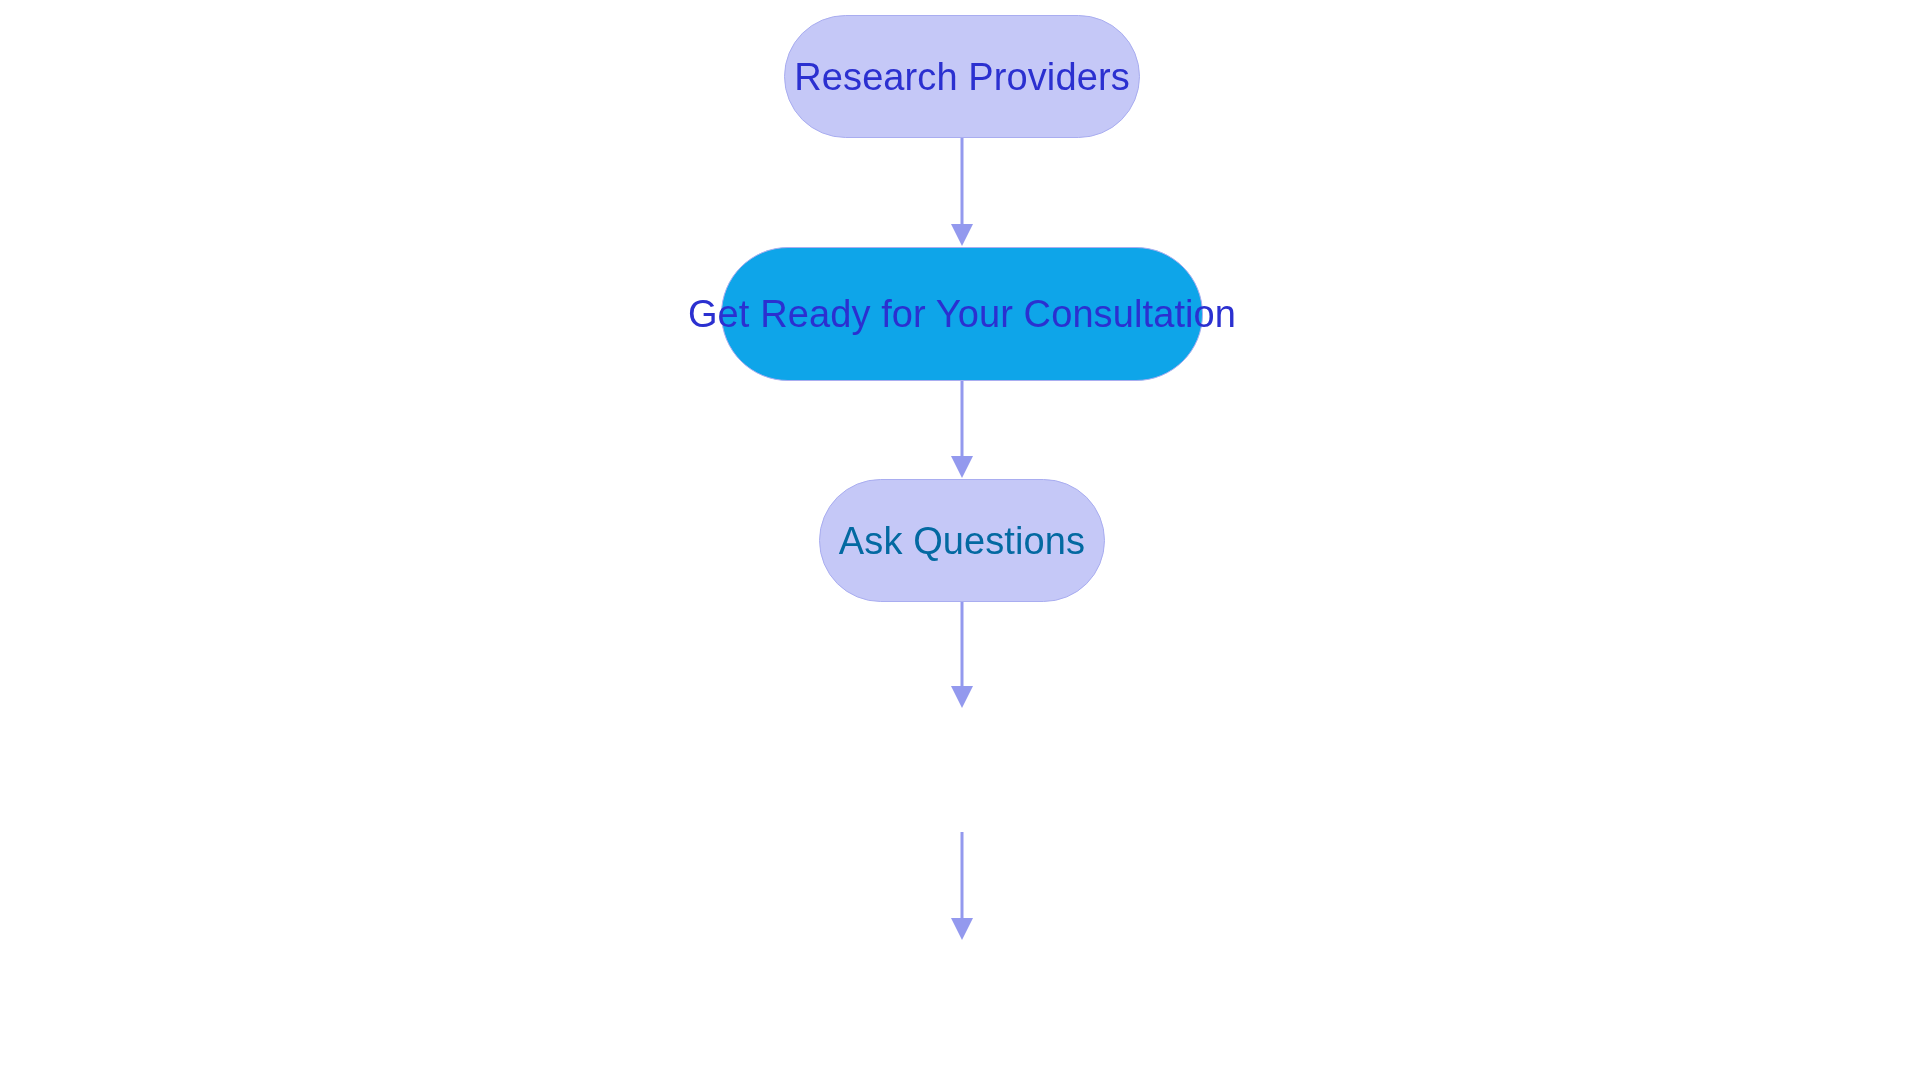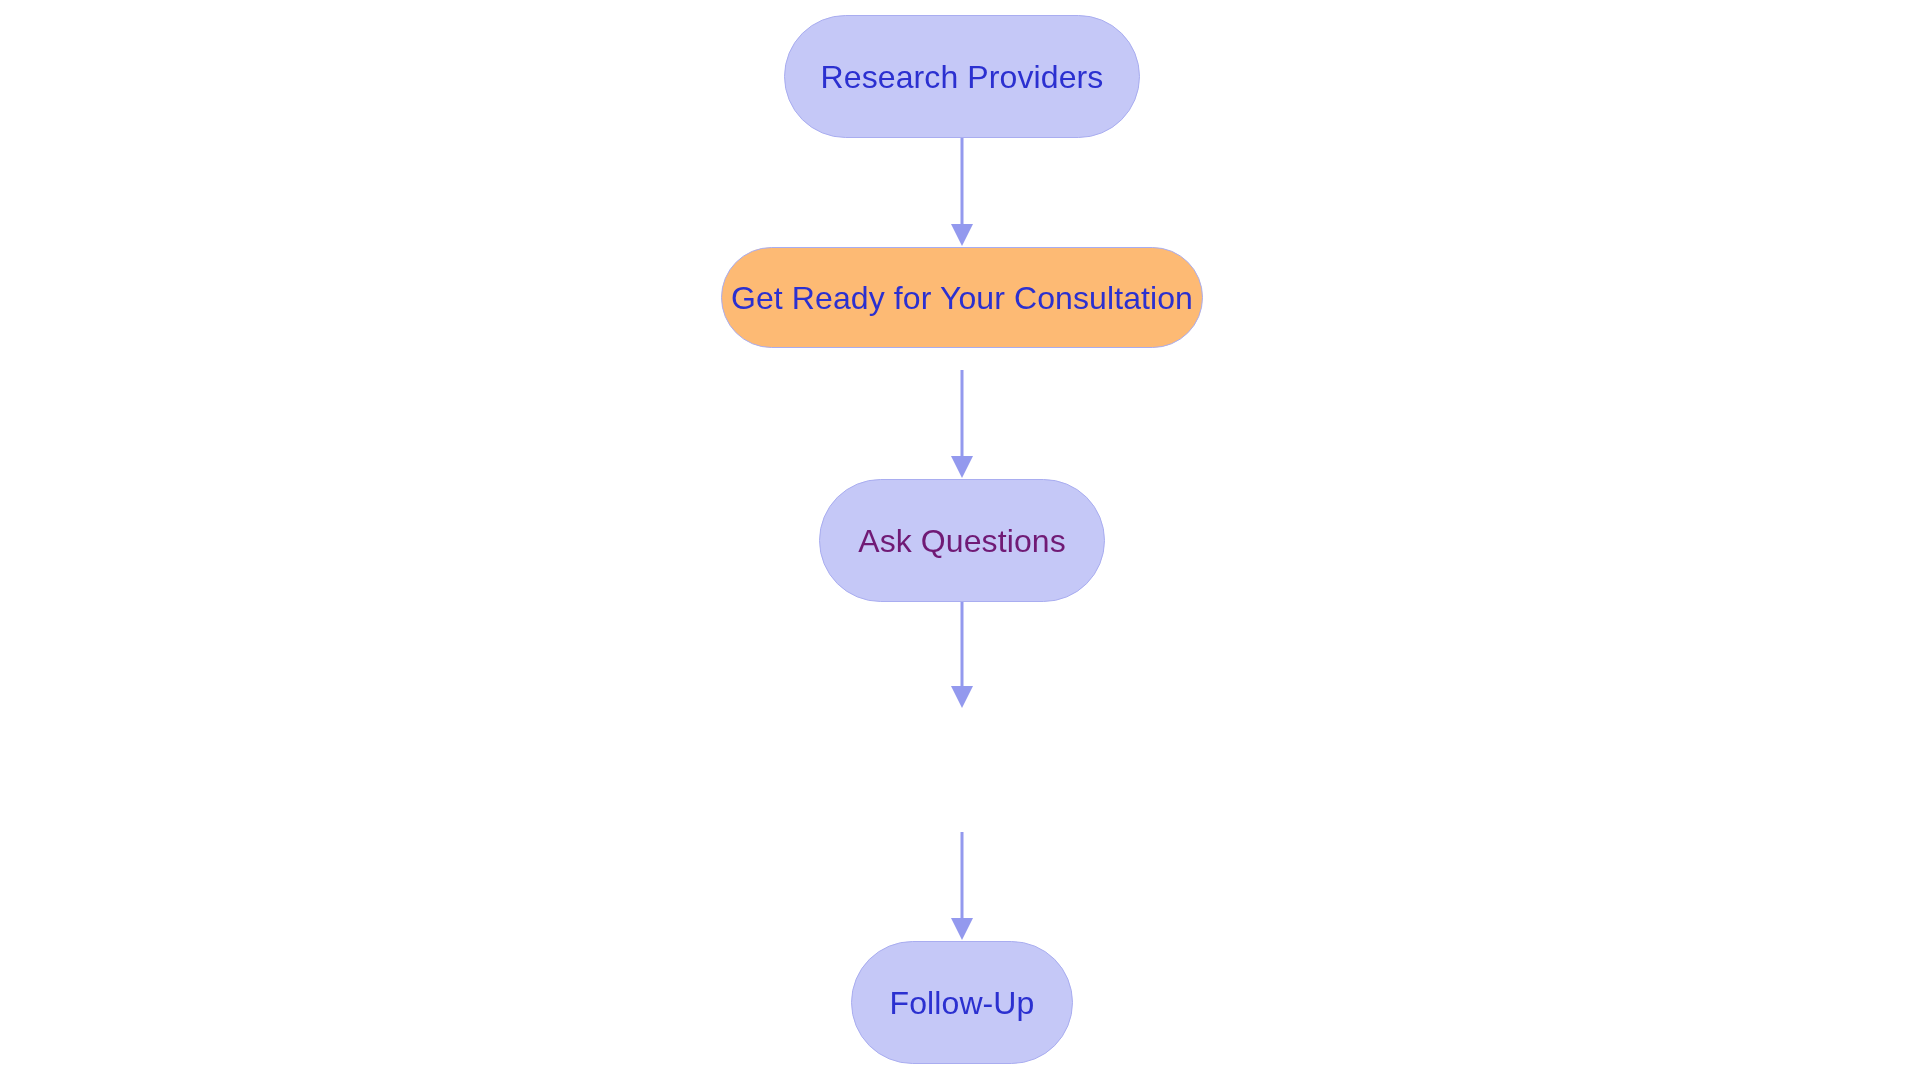--- a/index.html
+++ b/index.html
@@ -26,21 +26,21 @@
     justify-content: center;
     background: #c5c8f7;
     border: 1.6px solid #a9adf0;
     border-radius: 999px;
     height: 123px;
     transform: translateX(-50%);
   }
   .flow-node-label {
     color: #2b30d0;
     font-family: "Liberation Sans", sans-serif;
-    font-size: 32px;
+    font-size: 38px;
     font-weight: 400;
     letter-spacing: 0.1px;
     line-height: 1;
     white-space: nowrap;
     text-align: center;
   }
   .flow-connector {
     position: absolute;
     transform: translateX(-50%);
     width: 24px;
@@ -87,26 +87,23 @@
 
   <div class="flow-connector" id="conn-3" style="left: 962px; top: 832px; height: 108px;">
     <div class="connector-line" style="height: 88px; background: rgb(147, 153, 238);"></div>
     <div class="connector-head" style="border-top-color: rgb(147, 153, 238);"></div>
   </div>
 
   <div class="flow-node" id="node-0" style="left: 962px; top: 15px; width: 356px; height: 123px; background: rgb(197, 200, 247); border-color: rgb(169, 173, 240);">
     <span class="flow-node-label" style="color: rgb(43, 48, 208);">Research Providers</span>
   </div>
 
-  <div class="flow-node" id="node-1" style="left: 962px; top: 247px; width: 482px; height: 101px; background: #fdba74; border-color: rgb(169, 173, 240);">
+  <div class="flow-node" id="node-1" style="left: 962px; top: 247px; width: 482px; height: 134px; background: #0ea5e9; border-color: rgb(169, 173, 240);">
     <span class="flow-node-label" style="color: rgb(43, 48, 208);">Get Ready for Your Consultation</span>
   </div>
 
   <div class="flow-node" id="node-2" style="left: 962px; top: 479px; width: 286px; height: 123px; background: rgb(197, 200, 247); border-color: rgb(169, 173, 240);">
-    <span class="flow-node-label" style="color: #701a75;">Ask Questions</span>
+    <span class="flow-node-label" style="color: #0369a1;">Ask Questions</span>
   </div>
 
 
-  <div class="flow-node" id="node-4" style="left: 962px; top: 941px; width: 222px; height: 123px; background: rgb(197, 200, 247); border-color: rgb(169, 173, 240);">
-    <span class="flow-node-label" style="color: rgb(43, 48, 208);">Follow-Up</span>
-  </div>
 
 </div>
 
 </body></html>

